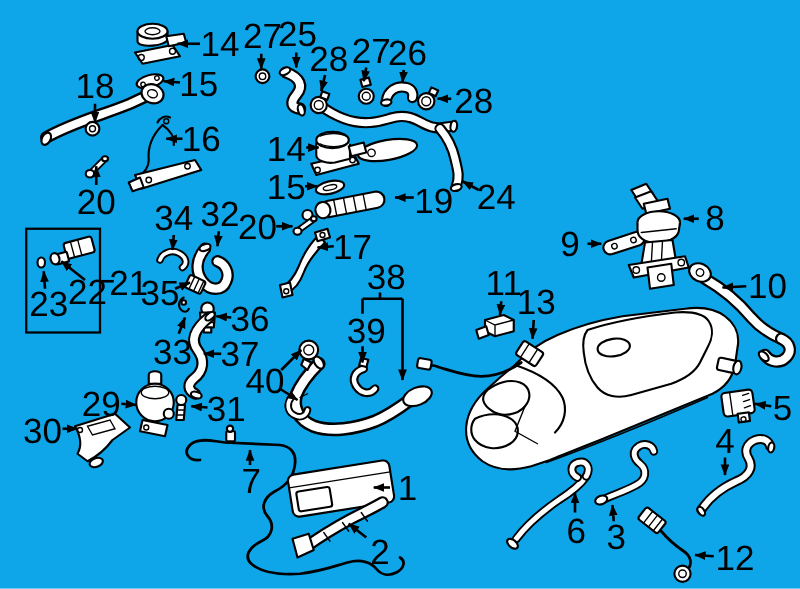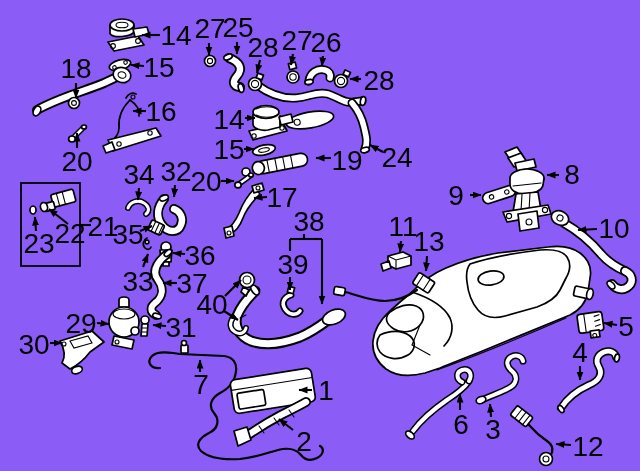--- a/index.html
+++ b/index.html
@@ -1,16 +1,16 @@
 <!DOCTYPE html>
 <html><head>
 <meta charset="utf-8">
 <style>
   html,body{margin:0;padding:0;background:#fff;}
-  .stage{position:relative;width:640px;height:471px;background:#8b5cf6;overflow:hidden;}
+  .stage{position:relative;width:640px;height:471px;background:#0ea5e9;overflow:hidden;}
   svg{display:block;}
   .wfill{fill:#fff;stroke:#000;stroke-width:1.7;stroke-linejoin:round;}
   .outline{fill:none;stroke:#000;stroke-width:1.7;stroke-linejoin:round;stroke-linecap:round;}
   .thin{fill:none;stroke:#000;stroke-width:1.1;stroke-linecap:round;}
   .tube-o{fill:none;stroke:#000;stroke-linecap:round;stroke-linejoin:round;}
   .tube-i{fill:none;stroke:#fff;stroke-linecap:round;stroke-linejoin:round;}
   .wire{fill:none;stroke:#000;stroke-width:2.2;stroke-linecap:round;}
   .callout-label{font-family:"Liberation Sans",sans-serif;font-size:28px;text-anchor:middle;fill:#000;}
   .callout-line{stroke:#000;stroke-width:2.1;fill:none;}
   .group-box{fill:none;stroke:#000;stroke-width:1.8;}

